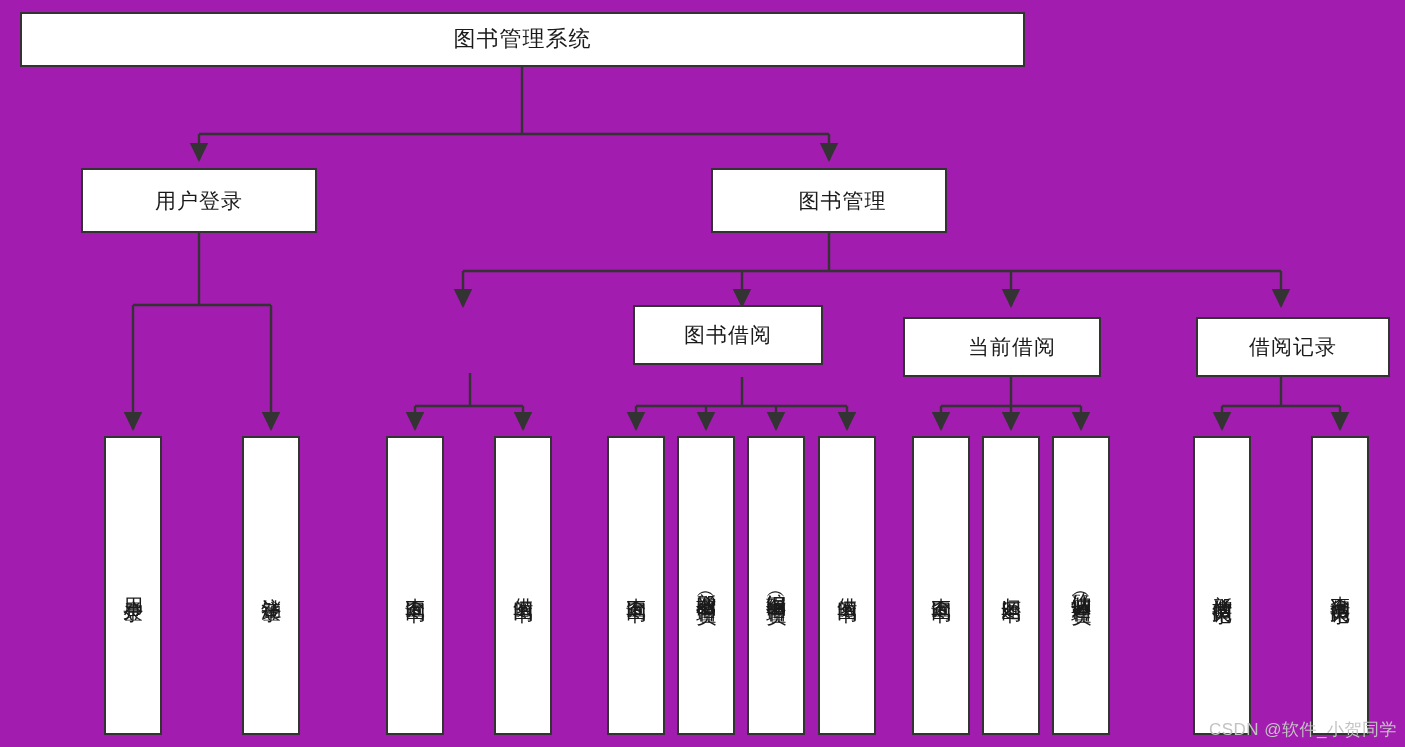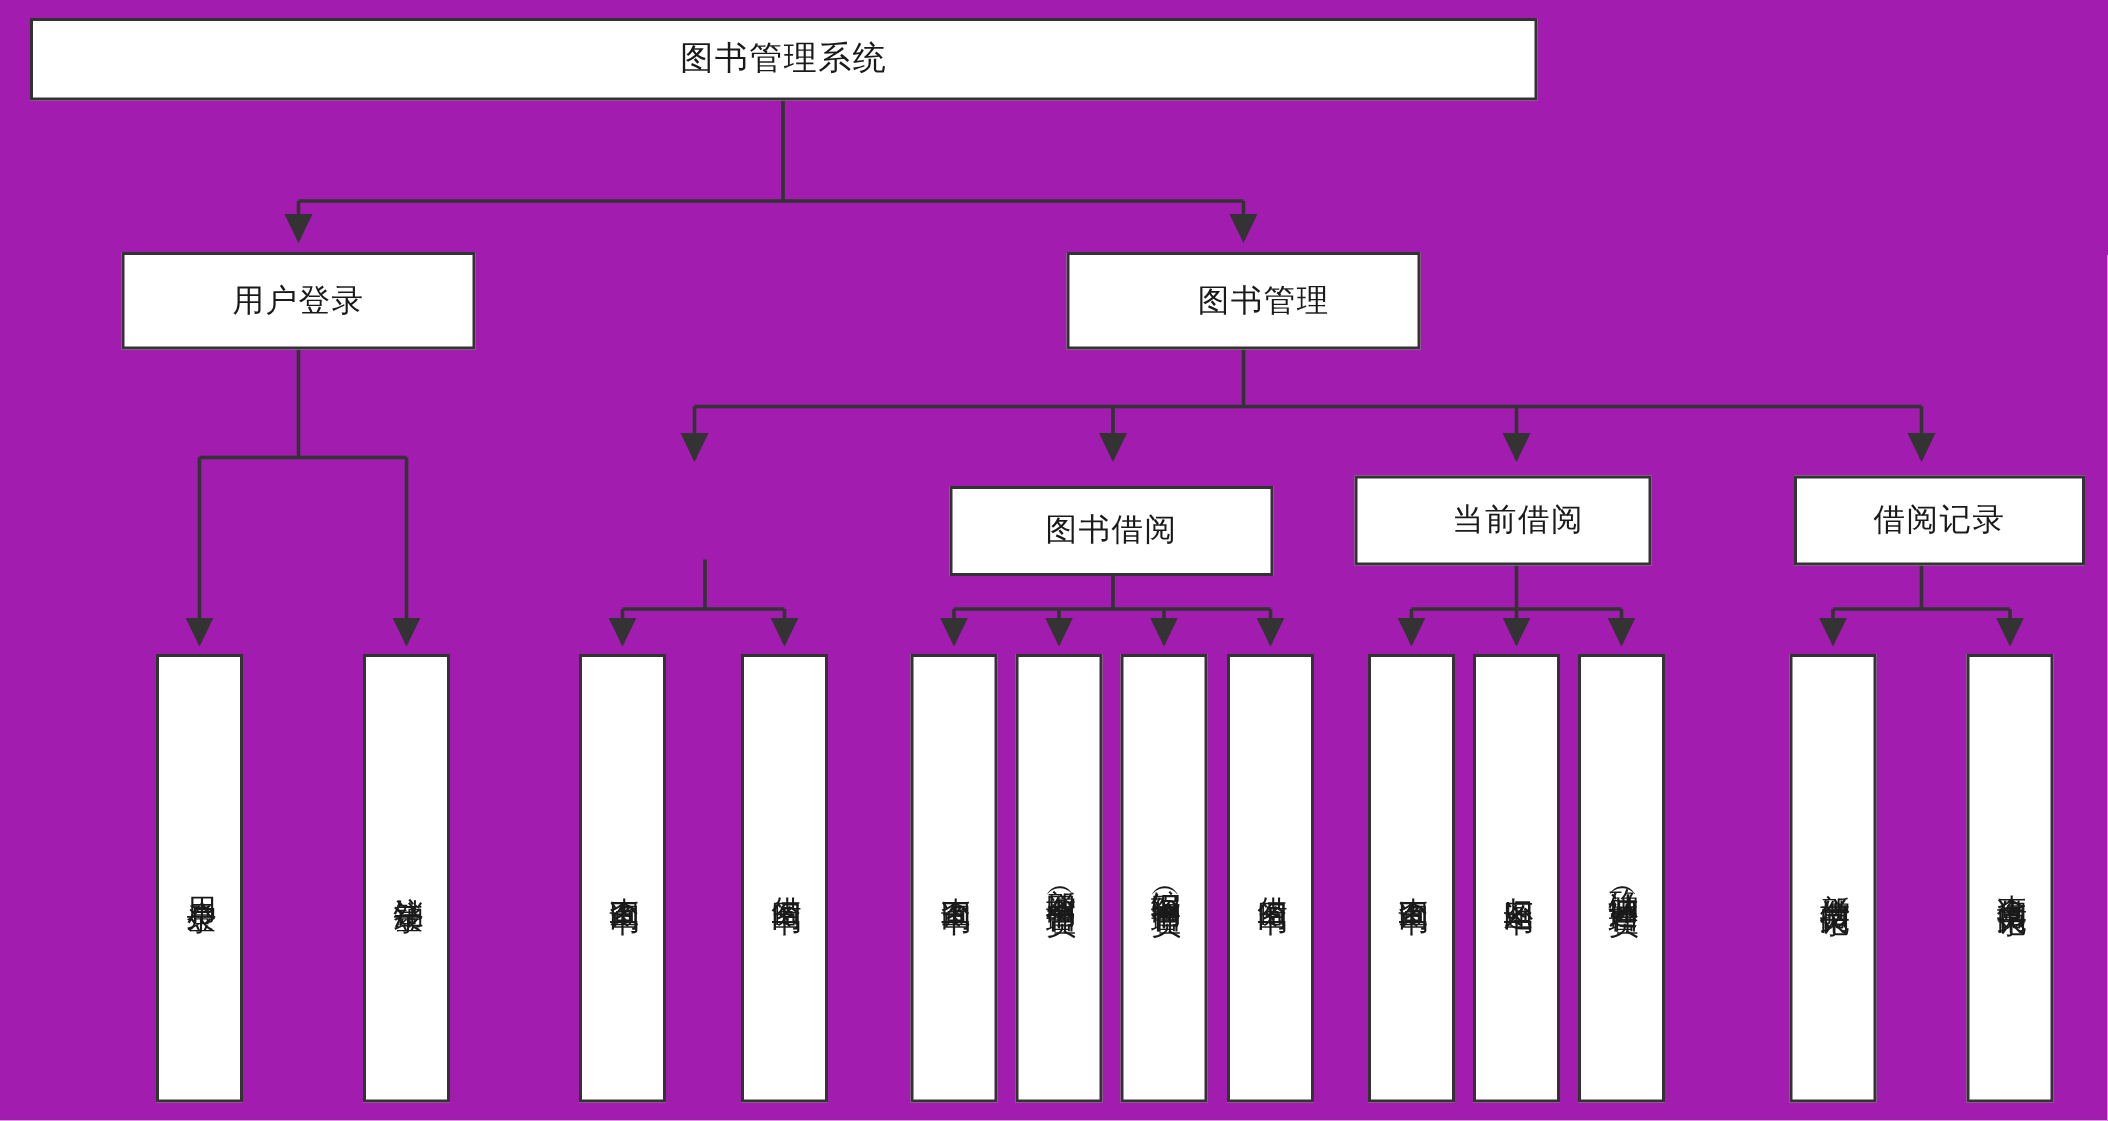--- a/index.html
+++ b/index.html
@@ -129,21 +129,21 @@
     <span>图书管理系统</span>
   </div>
 
   <div class="node horiz" style="left:81px; top:168px; width:236px; height:65px;">
     <span>用户登录</span>
   </div>
   <div class="node horiz" style="left:711px; top:168px; width:236px; height:65px;padding-left:27px;">
     <span>图书管理</span>
   </div>
 
-  <div class="node horiz" style="left:633px; top:324px; width:216px; height:60px;">
+  <div class="node horiz" style="left:633px; top:305px; width:190px; height:60px;">
     <span>图书借阅</span>
   </div>
   <div class="node horiz" style="left:903px; top:317px; width:198px; height:60px;padding-left:20px;">
     <span>当前借阅</span>
   </div>
   <div class="node horiz" style="left:1196px; top:317px; width:194px; height:60px;">
     <span>借阅记录</span>
   </div>
 
   <div class="node leaf" style="left:104px; top:436px; width:58px; height:299px;">
@@ -183,14 +183,15 @@
     <span class="leaf-text">确认归还（管理员）</span>
   </div>
 
   <div class="node leaf" style="left:1193px; top:436px; width:58px; height:299px;">
     <span class="leaf-text">新增借阅记录</span>
   </div>
   <div class="node leaf" style="left:1311px; top:436px; width:58px; height:299px;">
     <span class="leaf-text">查询借阅记录</span>
   </div>
 
+  <div class="watermark">CSDN @软件_小贺同学</div>
 
 </div>
 
 </body></html>

